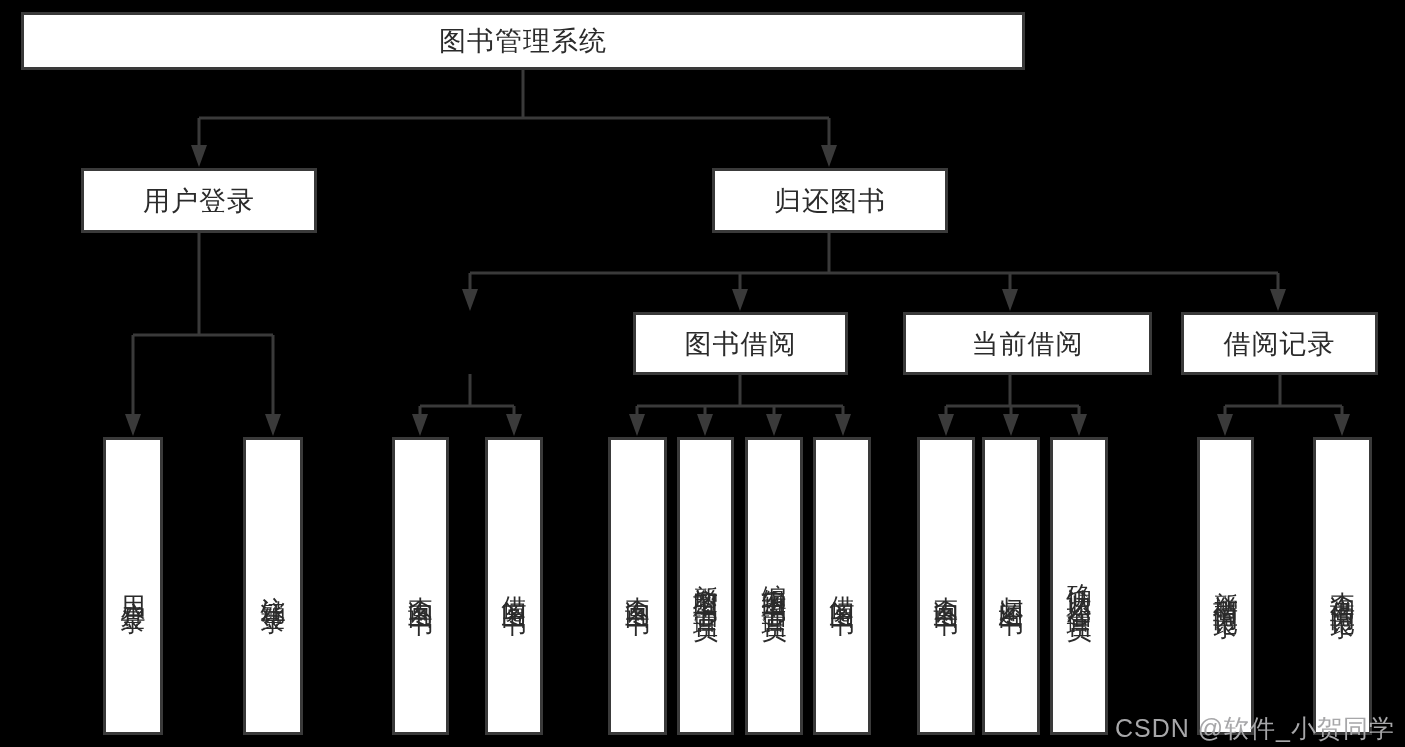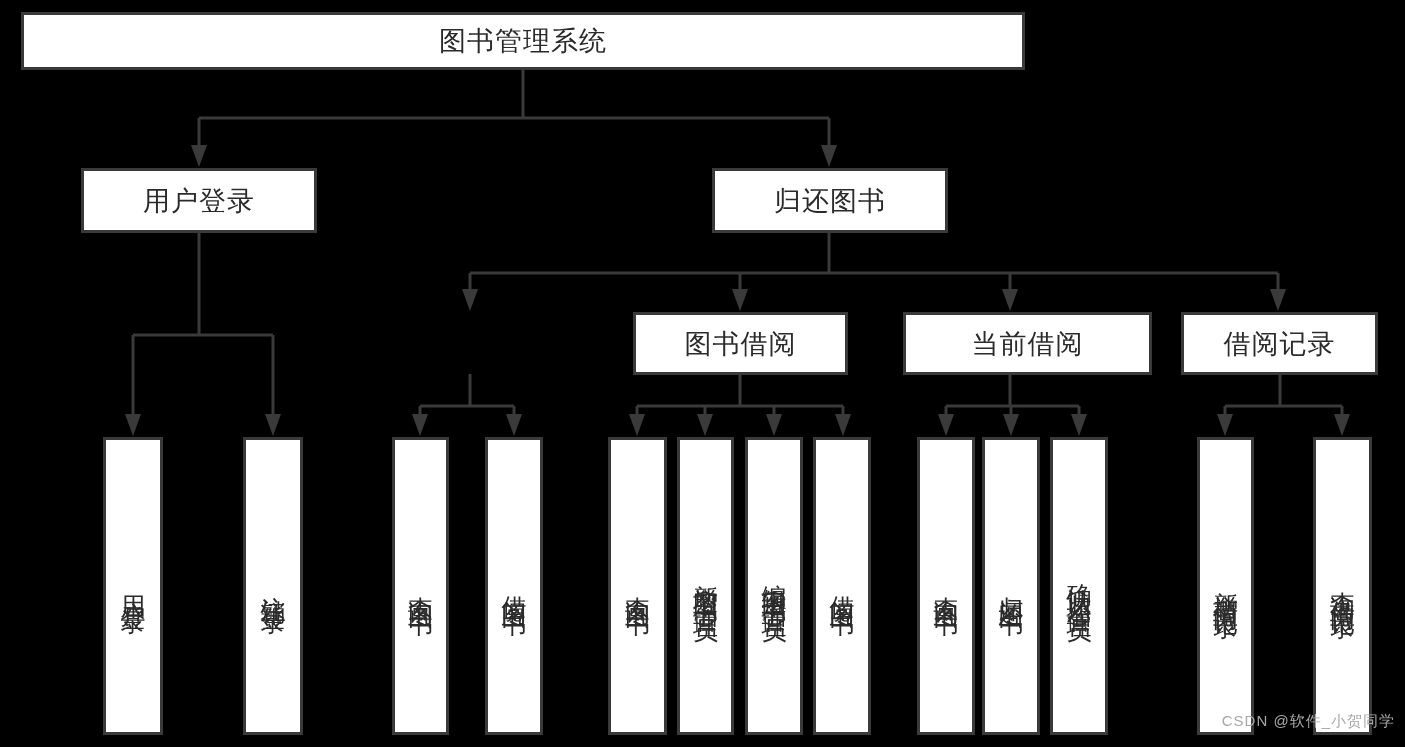--- a/index.html
+++ b/index.html
@@ -33,21 +33,21 @@
   .vbox .vtext{
     writing-mode:vertical-lr;
     font-size:25px;color:#2b2b2b;
     letter-spacing:5px;
     line-height:1;
     white-space:nowrap;
   }
   #watermark{
     position:absolute;
     right:10px;top:712px;
-    font-size:15px;
+    font-size:25px;
     color:#a7a7a9;
     letter-spacing:1px;
     z-index:3;
     white-space:nowrap;
   }
 </style>
 </head>
 <body>
 
 <div id="canvas">

